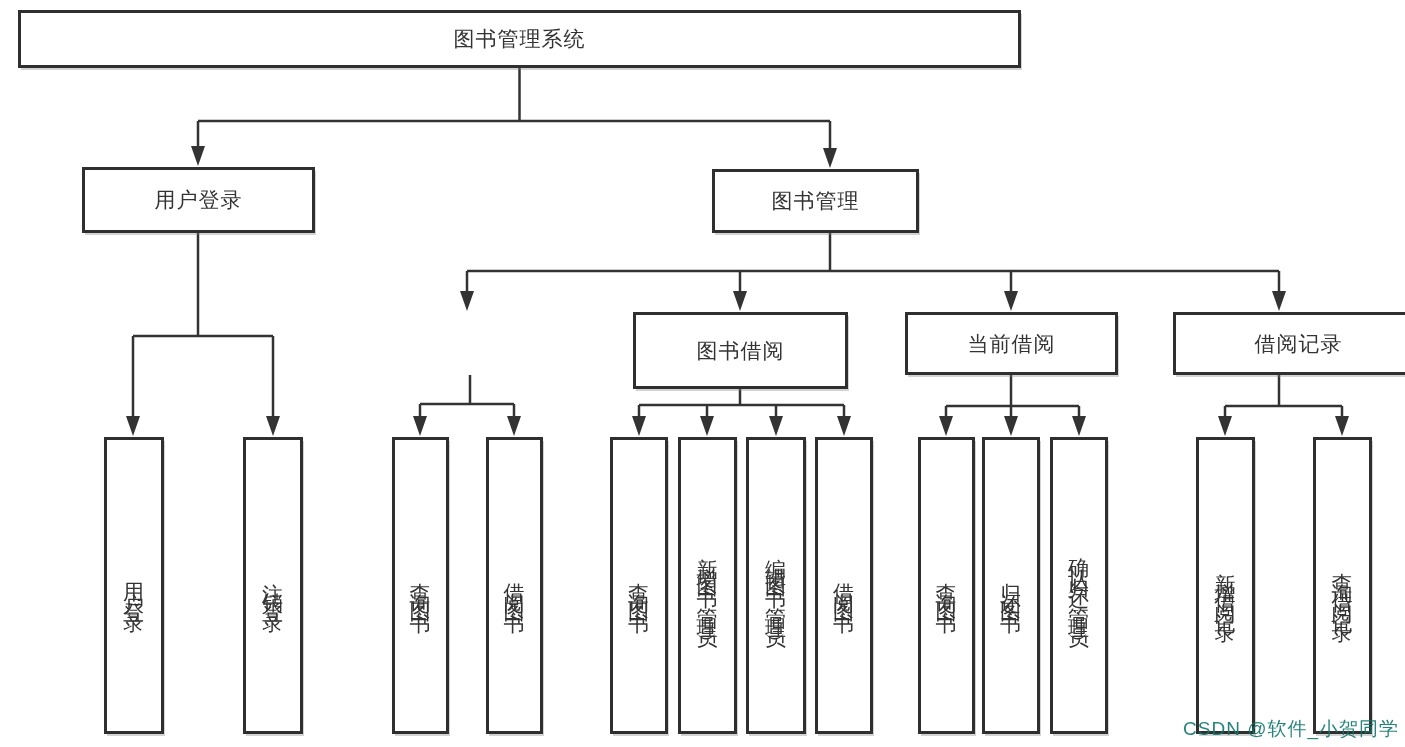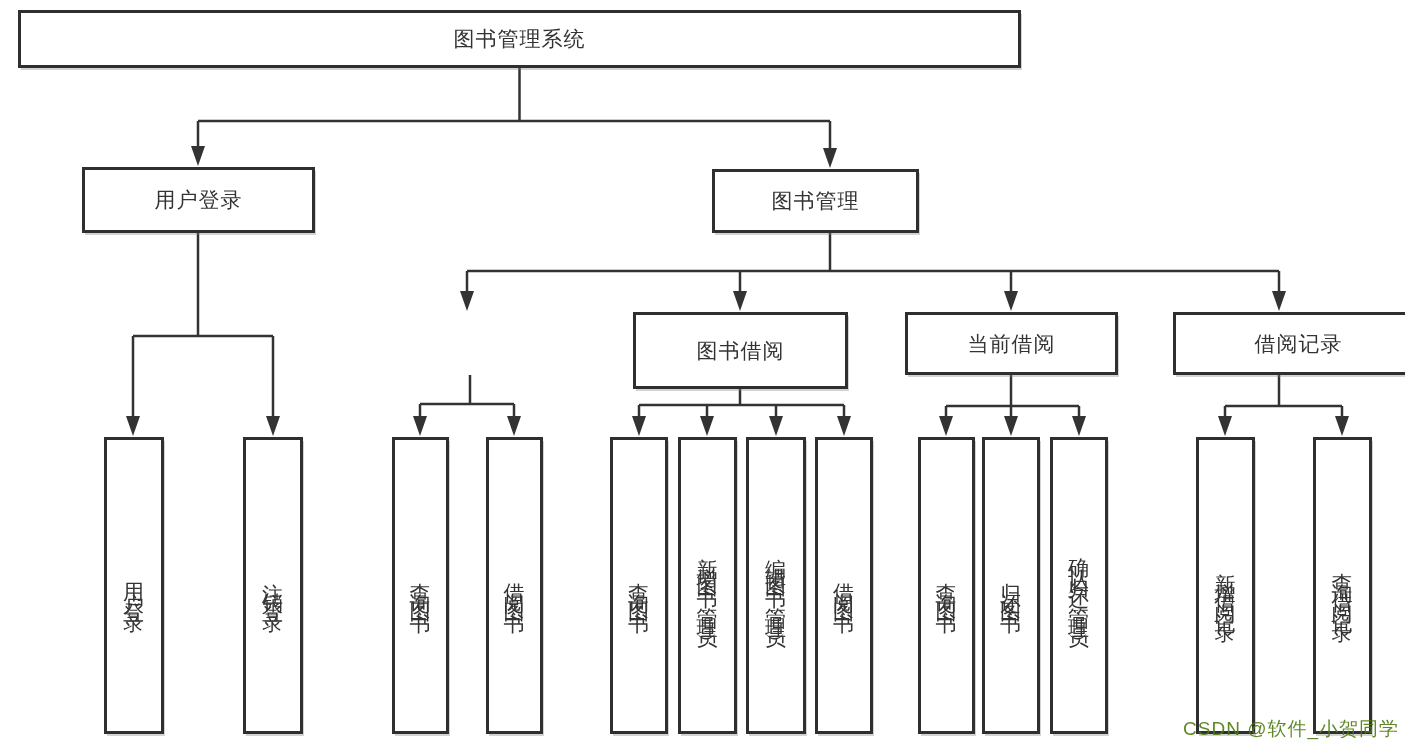--- a/index.html
+++ b/index.html
@@ -35,21 +35,21 @@
     writing-mode: vertical-rl;
     font-size: 21px;
     letter-spacing: 10px;
     line-height: 1;
   }
   .watermark {
     position: absolute;
     right: 6px;
     bottom: 5px;
     font-size: 19px;
-    color: #4d7c0f;
+    color: #0f766e;
     opacity: 0.9;
     letter-spacing: 1px;
     z-index: 5;
     white-space: nowrap;
   }
 </style>
 </head>
 <body>
 
 <div class="canvas">

